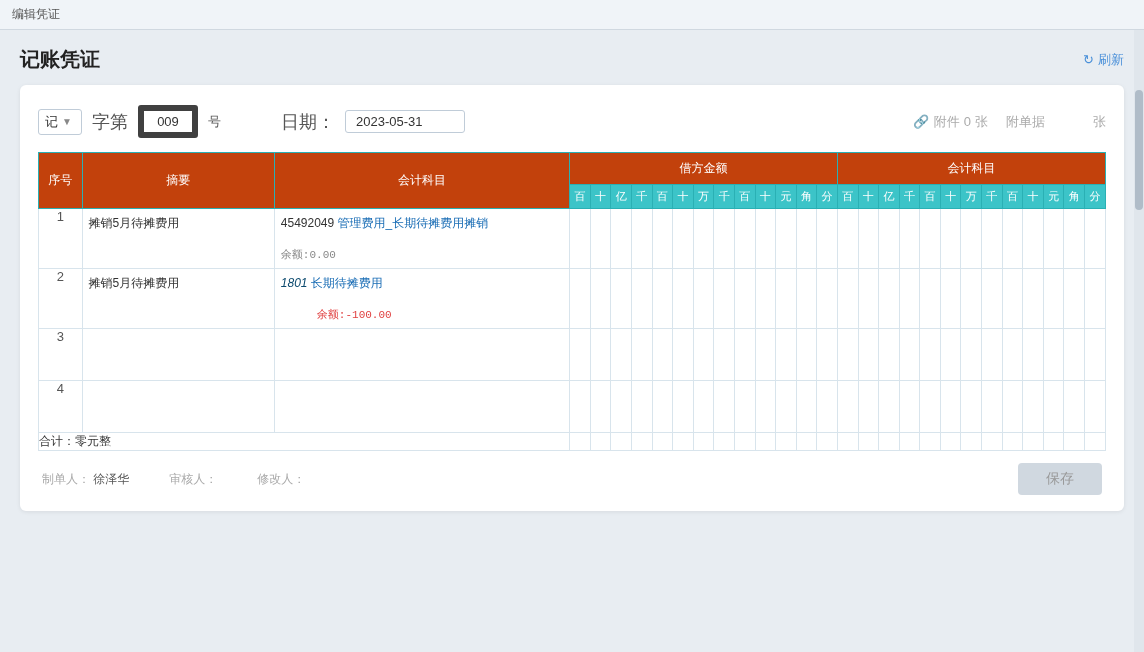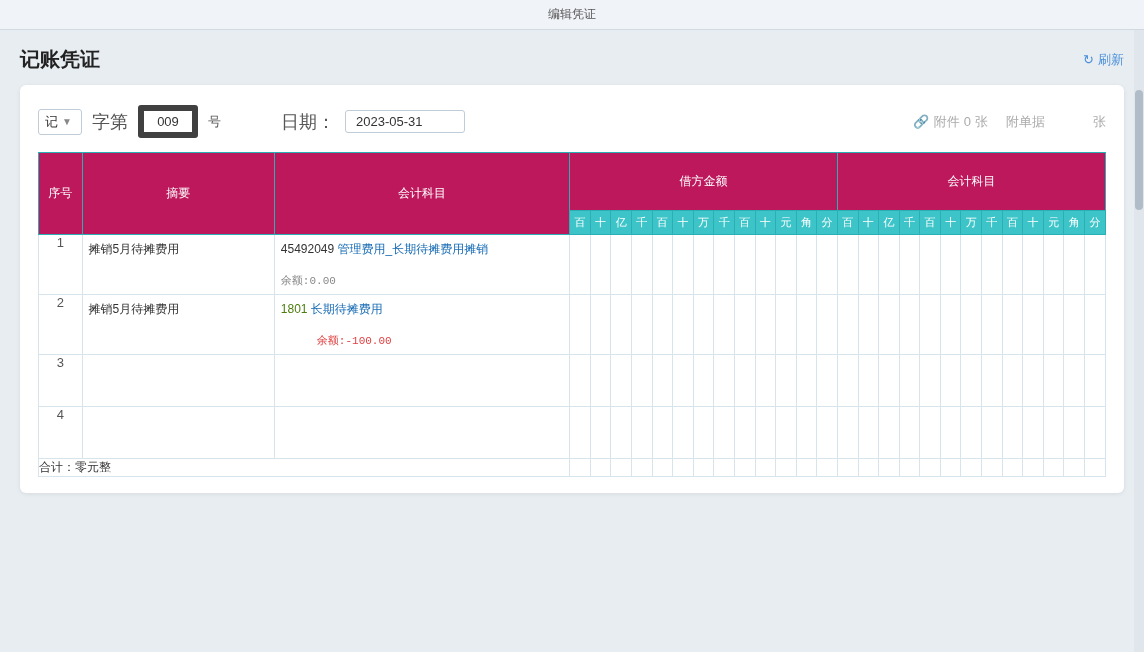--- a/index.html
+++ b/index.html
@@ -14,21 +14,20 @@
     }
     .window-bar {
       background: #f0f4f8;
       border-bottom: 1px solid #d0d8e0;
       padding: 6px 12px;
       font-size: 12px;
       color: #555;
       height: 30px;
       display: flex;
       align-items: center;
-      justify-content: center;
     }
     .main-content {
       padding: 16px 20px;
       background: #e8edf2;
       height: calc(652px - 30px);
       overflow: auto;
     }
     .page-header {
       display: flex;
       justify-content: space-between;
@@ -109,24 +108,24 @@
       align-items: center;
       gap: 4px;
       cursor: pointer;
     }
     .voucher-table {
       width: 100%;
       border-collapse: collapse;
       font-size: 12px;
     }
     .voucher-table th {
-      background: #be185d;
+      background: #c2410c;
       color: #fff;
       text-align: center;
-      padding: 20px 4px;
+      padding: 7px 4px;
       border: 1px solid #2ab0b4;
       font-weight: normal;
     }
     .voucher-table td {
       border: 1px solid #d8e4ec;
       padding: 0;
       vertical-align: top;
     }
     .sub-header-row th {
       background: #3cc4c8;
@@ -348,21 +347,21 @@
             <td></td>
         </tr>
 
         <tr>
           <td class="row-seq">2</td>
           <td>
             <div class="cell-inner">摊销5月待摊费用</div>
           </td>
           <td>
             <div class="cell-inner">
-              <span style="color:#4d7c0f;">1801 </span><span class="account-name">长期待摊费用</span>
+              <span style="color:#0c4a6e;font-style:italic;">1801 </span><span class="account-name">长期待摊费用</span>
             </div>
             <div class="balance-text balance-negative">余额:-100.00</div>
           </td>
           <td></td>
             <td></td>
             <td></td>
             <td></td>
             <td></td>
             <td></td>
             <td></td>
@@ -478,18 +477,33 @@
             <td></td>
             <td></td>
             <td></td>
             <td></td>
             <td></td>
             <td></td>
         </tr>
       </tbody>
     </table>
 
+    <div class="footer-row">
+      <span>
+        <span class="footer-label">制单人：</span>
+        <span class="footer-value">徐泽华</span>
+      </span>
+      <span>
+        <span class="footer-label">审核人：</span>
+        <span class="footer-value"></span>
+      </span>
+      <span>
+        <span class="footer-label">修改人：</span>
+        <span class="footer-value"></span>
+      </span>
+      <button class="save-btn">保存</button>
+    </div>
   </div>
 </div>
 
 <div class="scrollbar-area">
   <div class="scrollbar-thumb"></div>
 </div>
 
 </body></html>

